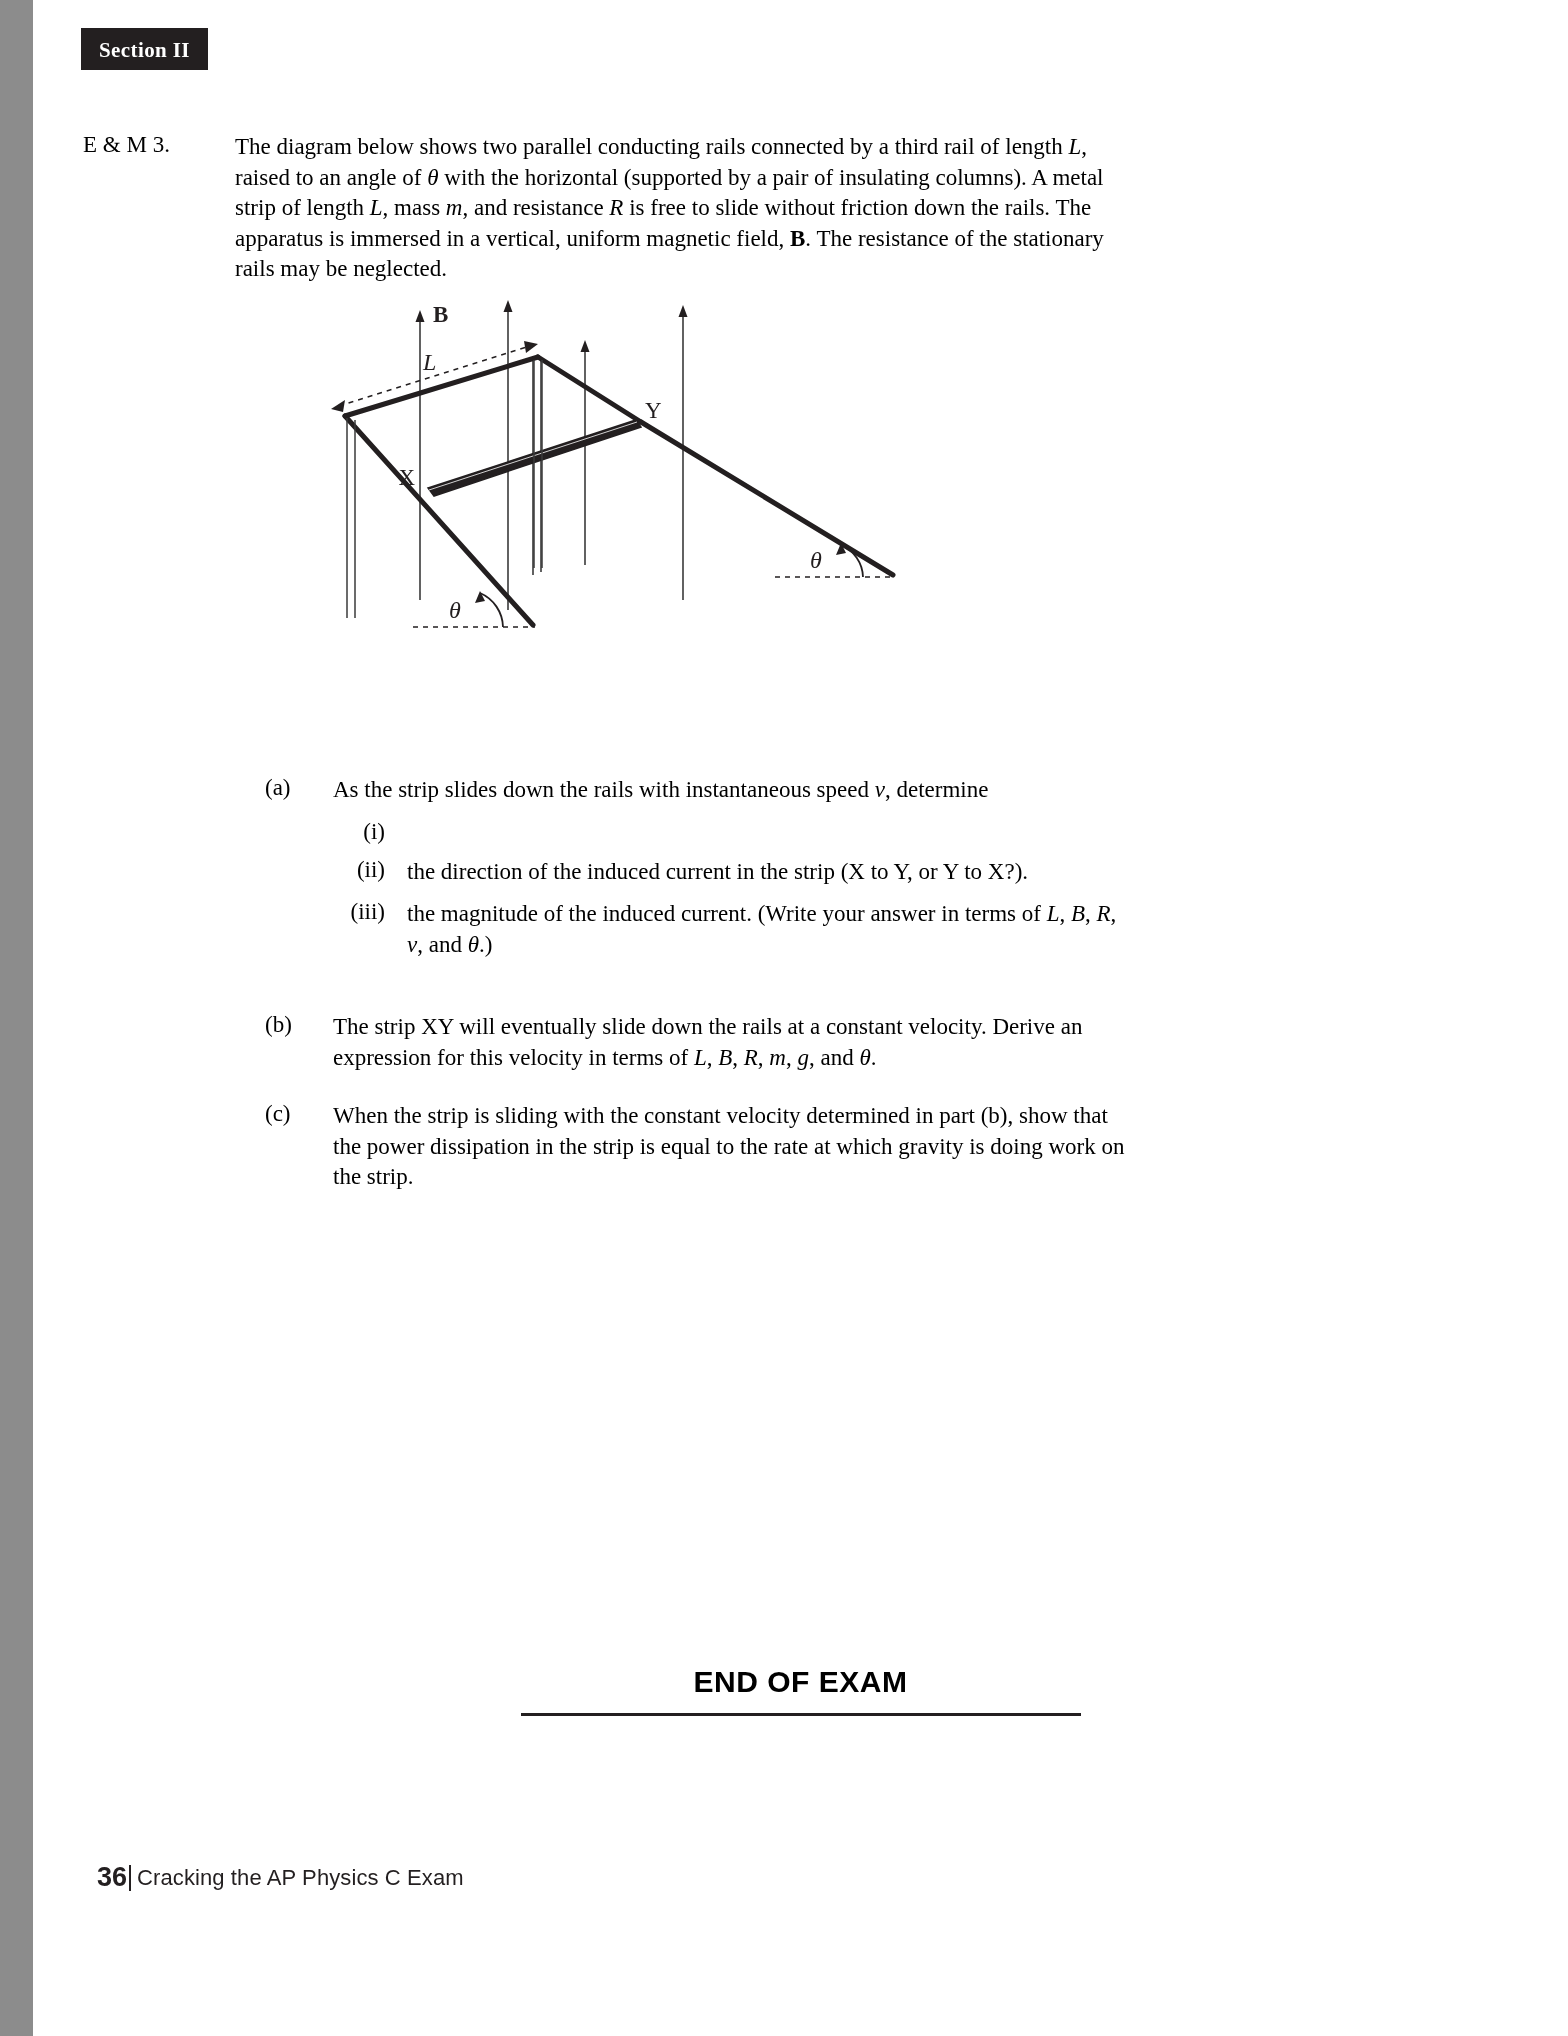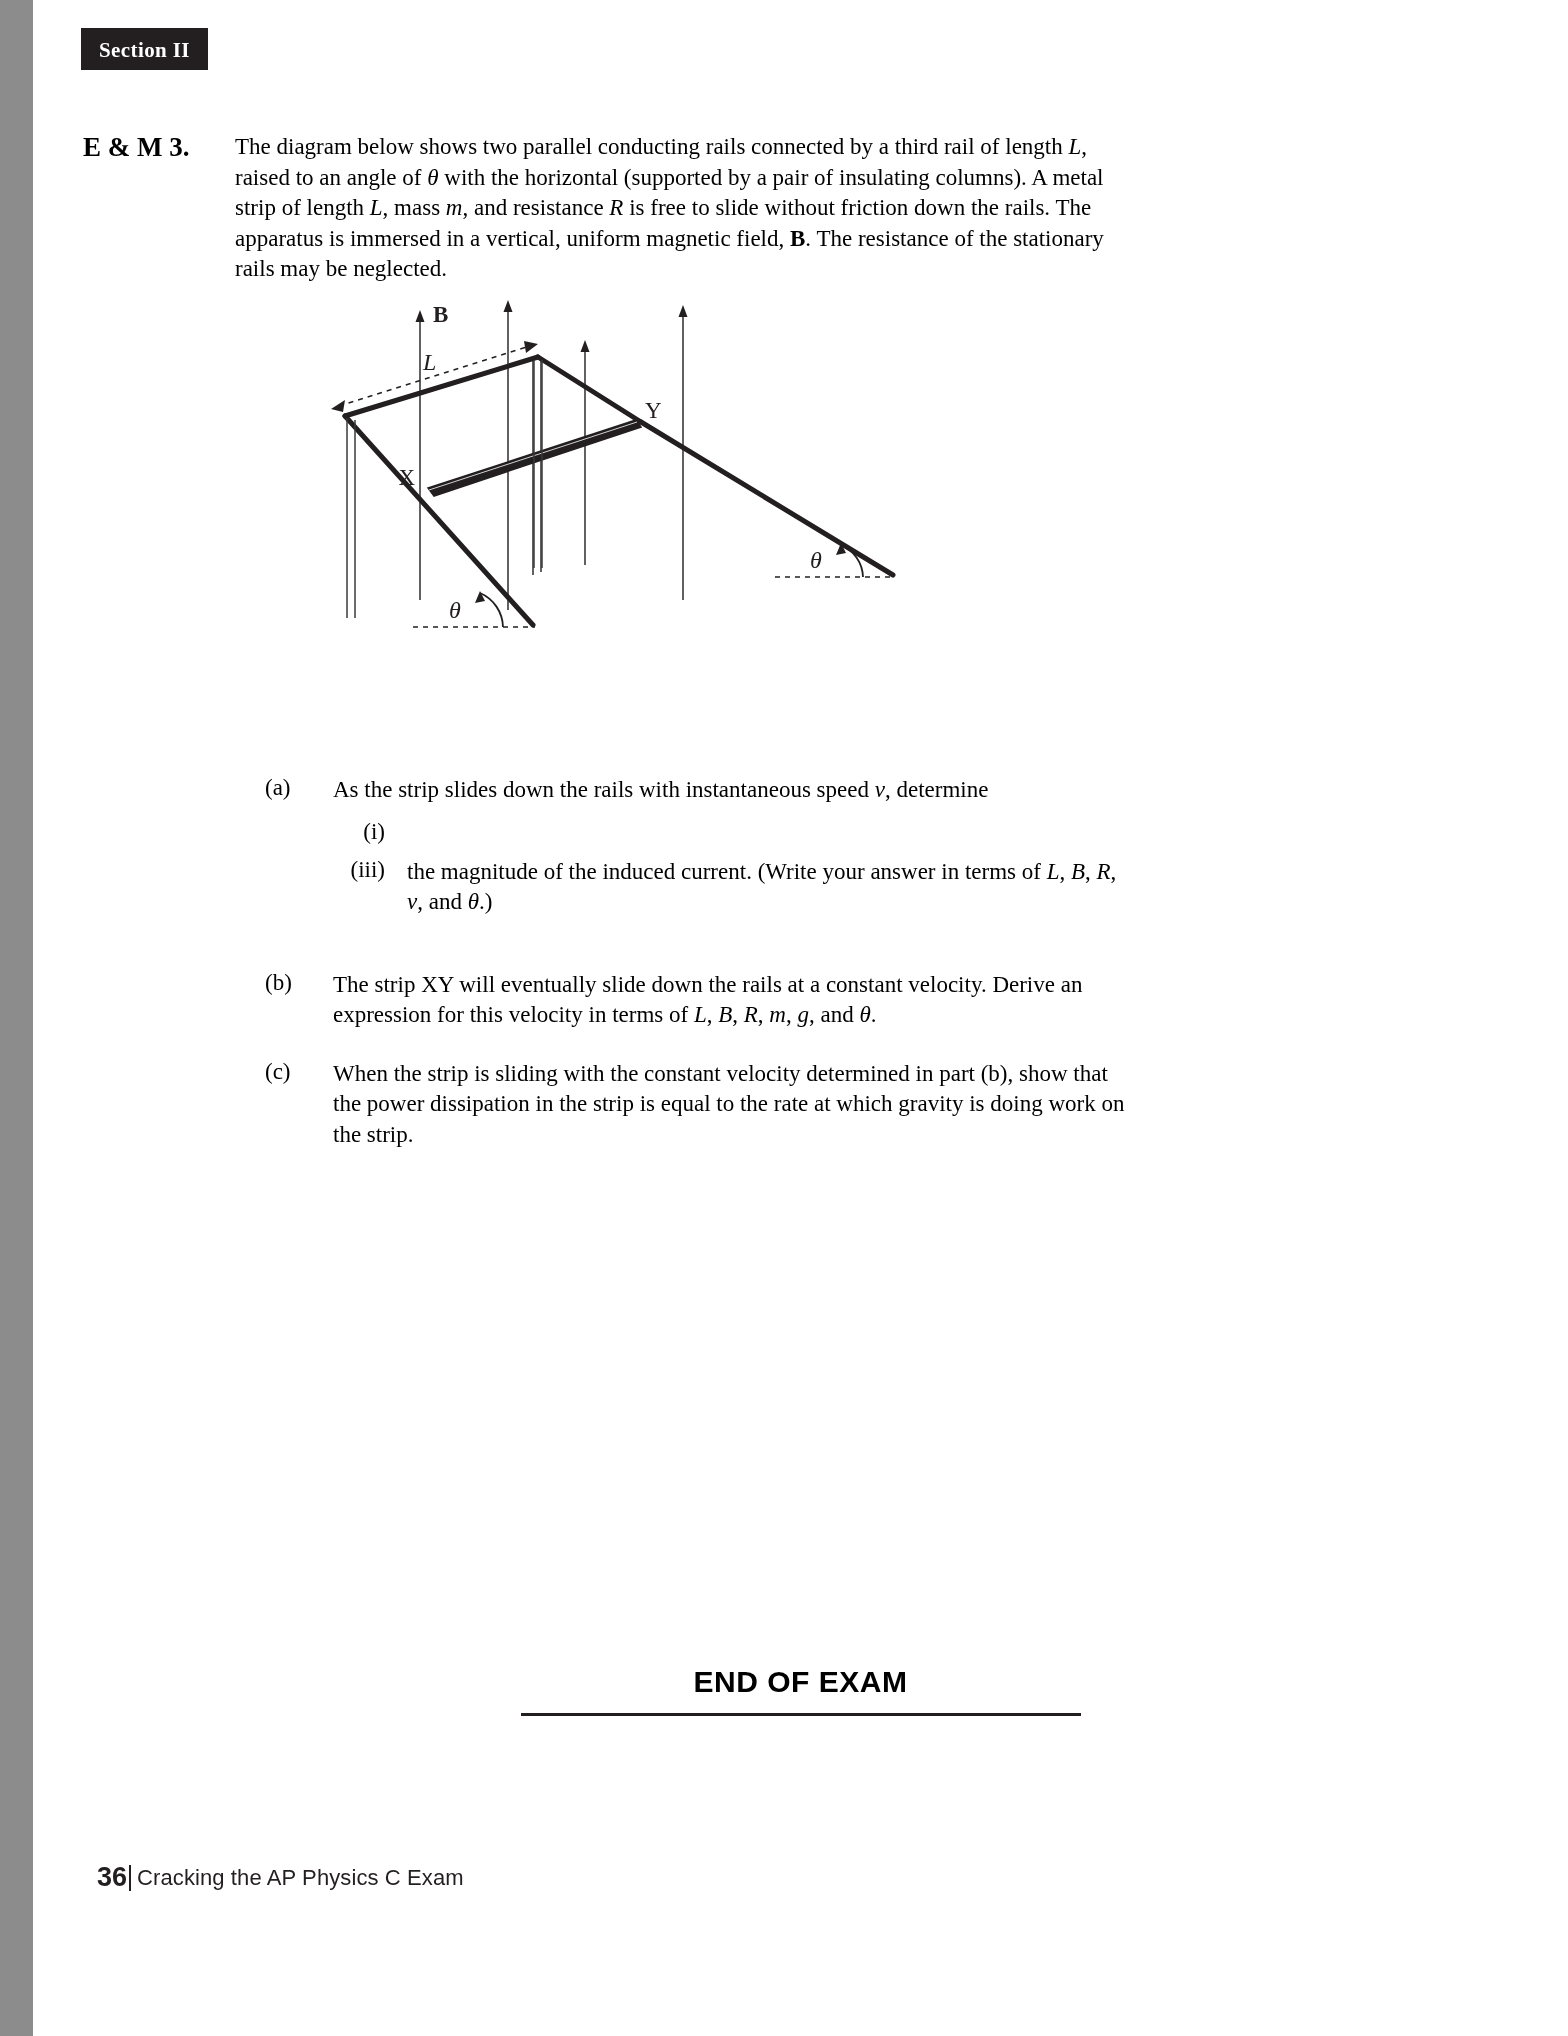--- a/index.html
+++ b/index.html
@@ -53,23 +53,22 @@
   .question {
     position: absolute;
     left: 50px;
     top: 132px;
     width: 1040px;
   }
   .q-label {
     position: absolute;
     left: 0px;
     top: 0px;
-    font-size: 27px;
+    font-size: 23px;
     white-space: nowrap;
-    font-weight: bold;
   }
   .q-body {
     position: absolute;
     left: 152px;
     top: 0px;
     width: 888px;
     font-size: 23px;
     line-height: 30.5px;
     text-align: left;
   }
@@ -270,20 +269,24 @@
       <div class="part-text">
         As the strip slides down the rails with instantaneous speed <i class="var">v</i>, determine
       </div>
     </div>
 
     <div class="sub-parts">
       <div class="sub-row">
         <div class="sub-tag">(i)</div>
       </div>
       <div class="sub-row">
+        <div class="sub-tag">(ii)</div>
+        <div class="sub-text">the direction of the induced current in the strip (X to Y, or Y to X?).</div>
+      </div>
+      <div class="sub-row">
         <div class="sub-tag">(iii)</div>
         <div class="sub-text">
           the magnitude of the induced current. (Write your answer in terms of <i class="var">L</i>, <i class="var">B</i>, <i class="var">R</i>, <i class="var">v</i>, and <i class="var">θ</i>.)
         </div>
       </div>
     </div>
 
     <div class="gap-b"></div>
 
     <div class="part-row">

